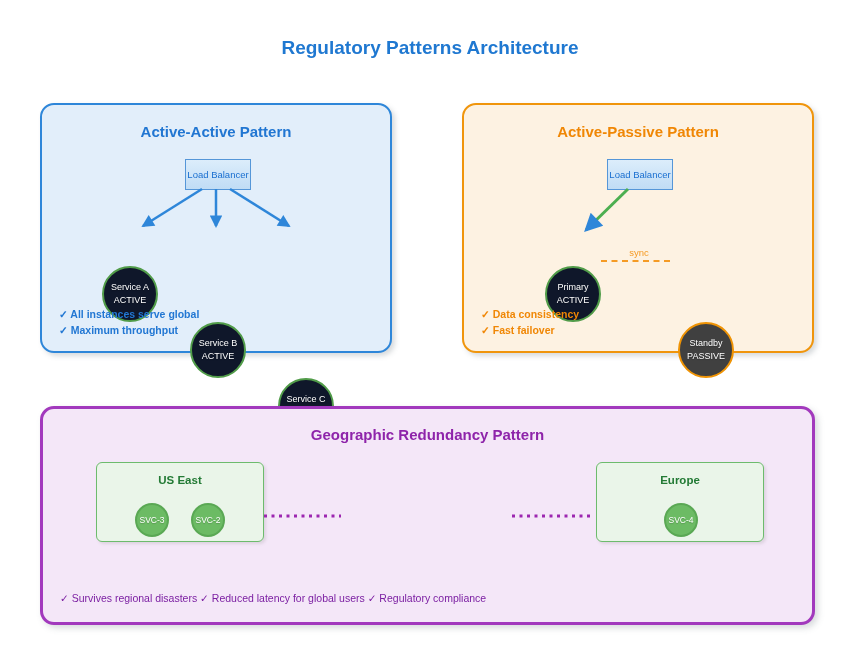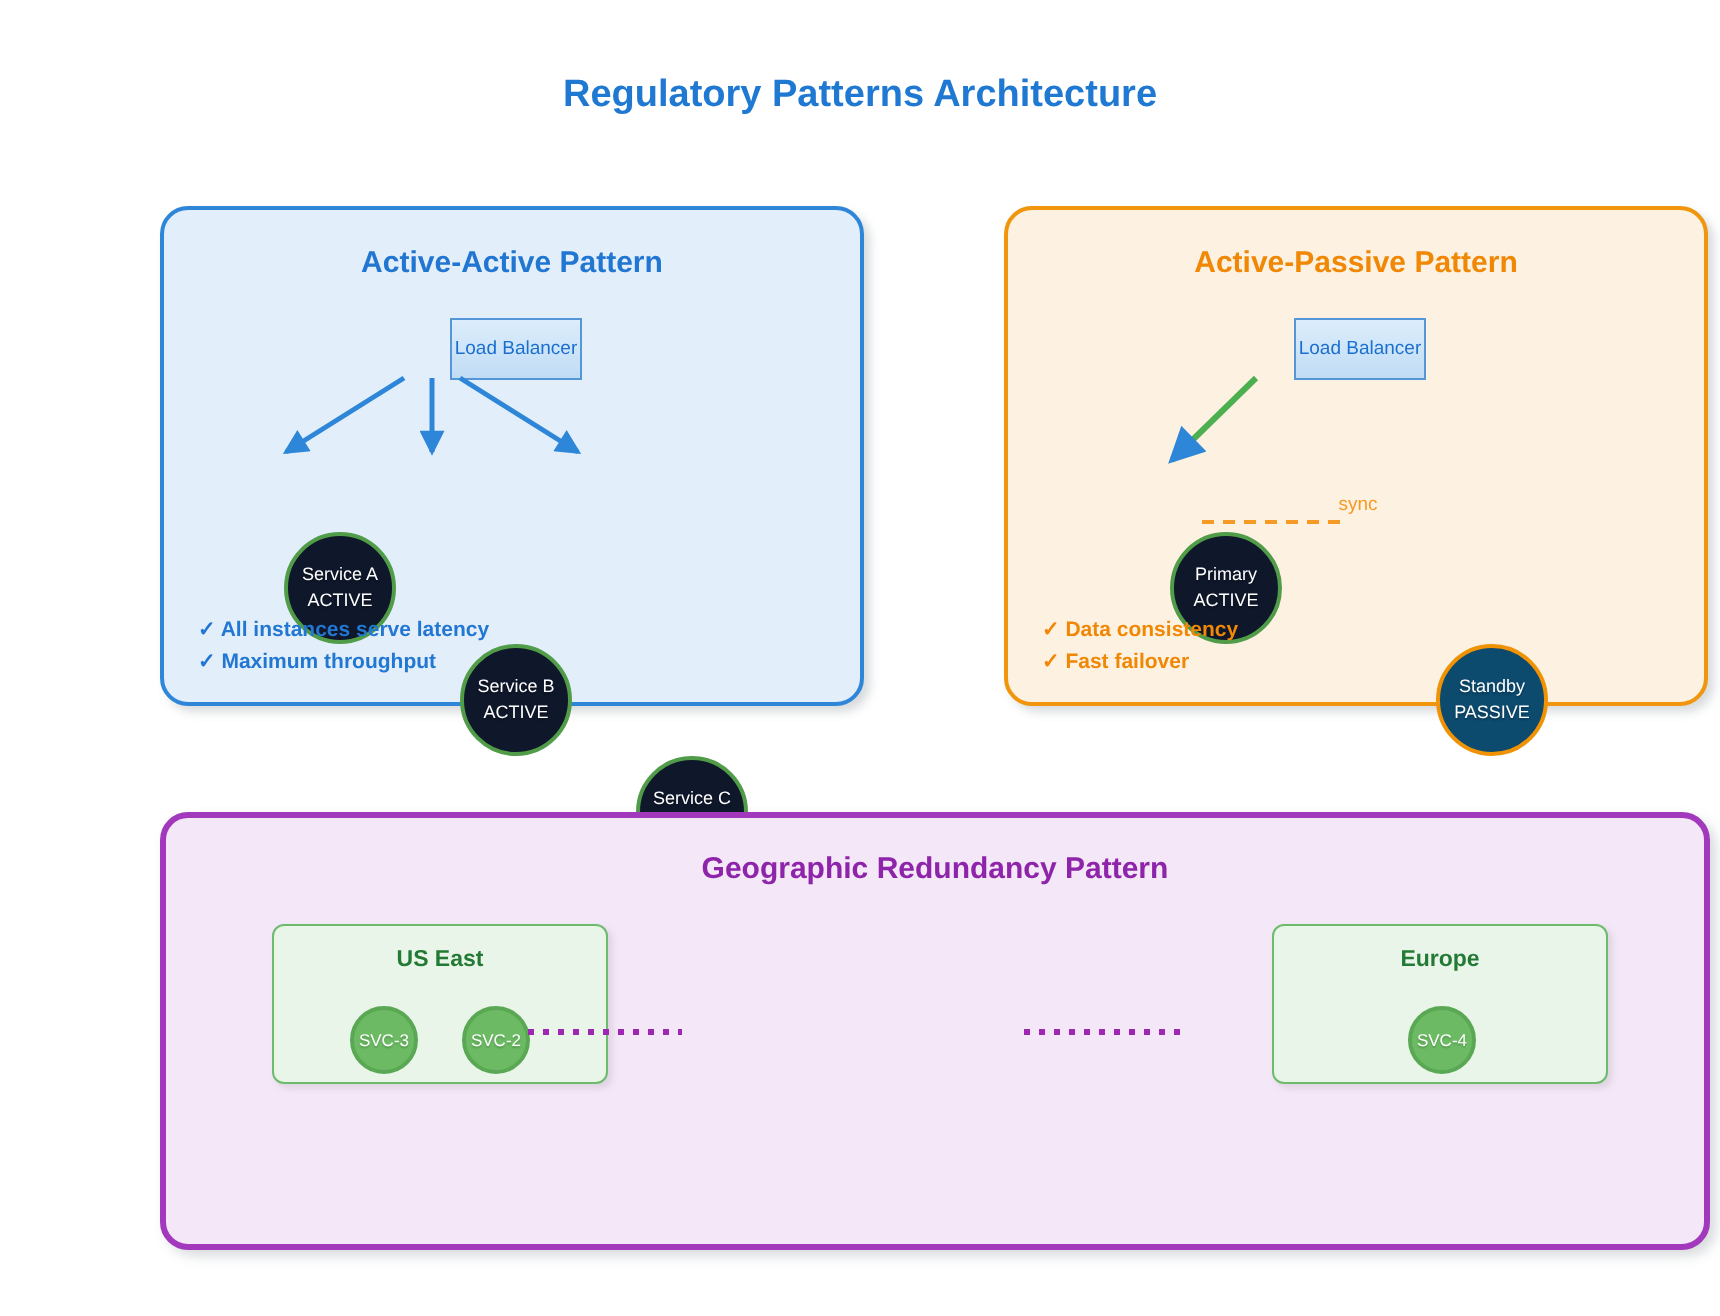--- a/index.html
+++ b/index.html
@@ -5,21 +5,21 @@
   html,body{margin:0;padding:0;background:#ffffff;}
   .page{
     position:relative;width:860px;height:658px;overflow:hidden;
     font-family:"Liberation Sans",sans-serif;background:#ffffff;
   }
   .main-title{
     position:absolute;left:0;top:37px;width:860px;margin:0;
     text-align:center;font-size:19px;font-weight:bold;color:#1f78d1;
   }
   
-  .panel{position:absolute;border-radius:14px;box-sizing:border-box;margin-left:40px;}
+  .panel{position:absolute;border-radius:14px;box-sizing:border-box;}
   .panel.aa{
     left:40px;top:103px;width:352px;height:250px;
     background:#e2eefa;border:2.5px solid #2e86d9;
     box-shadow:3px 3px 5px rgba(100,110,120,.25);
   }
   .panel.ap{
     left:462px;top:103px;width:352px;height:250px;
     background:#fdf2e2;border:2.5px solid #f0950c;
     box-shadow:3px 3px 5px rgba(100,110,120,.25);
   }
@@ -45,21 +45,21 @@
   }
   
   .node{
     position:absolute;width:56px;height:56px;border-radius:50%;
     box-sizing:border-box;display:flex;flex-direction:column;
     align-items:center;justify-content:center;gap:3px;
     color:#ffffff;text-shadow:0 1px 1px rgba(0,0,0,.25);
     font-size:9px;line-height:1.1;text-align:center;
   }
   .node.green{background:#0f172a;border:2.5px solid #519c49;}
-  .node.orange{background:#0c4a6e;border:2.5px solid #ef9304;}
+  .node.orange{background:#404040;border:2.5px solid #ef9304;}
   
   .svc{
     position:absolute;width:34px;height:34px;border-radius:50%;
     box-sizing:border-box;background:#6cbb64;border:2px solid #5aa854;
     display:flex;align-items:center;justify-content:center;
     color:#fff;font-size:8.5px;text-shadow:0 1px 1px rgba(0,0,0,.2);
   }
   
   .benefit{position:absolute;left:17px;font-size:10.5px;white-space:nowrap;}
   .aa .benefit{color:#2277d3;font-weight:bold;}
@@ -125,21 +125,21 @@
     </div>
     <div class="node green overlay-item" style="left:148px;top:130px;">
       <span>Service B</span>
       <span>ACTIVE</span>
     </div>
     <div class="node green overlay-item" style="left:236px;top:130px;">
       <span>Service C</span>
       <span>ACTIVE</span>
     </div>
 
-    <div class="benefit" style="top:203px;">✓ All instances serve latency</div>
+    <div class="benefit" style="top:203px;">✓ All instances serve global</div>
     <div class="benefit" style="top:219px;">✓ Maximum throughput</div>
   </section>
 
   <section class="panel ap">
     <div class="panel-title">Active-Passive Pattern</div>
 
     <div class="lb-box overlay-item">
       <span>Load Balancer</span>
     </div>
 
@@ -172,15 +172,16 @@
     </div>
 
 
     <div class="region" style="left:553px;">
       <div class="region-title">Europe</div>
       <div class="svc" style="left:67px;top:40px;">
         <span>SVC-4</span>
       </div>
     </div>
 
+    <div class="benefit" style="top:183px;">✓ Survives regional disasters ✓ Reduced latency for global users ✓ Regulatory compliance</div>
   </section>
 
 </div>
 
 </body></html>

